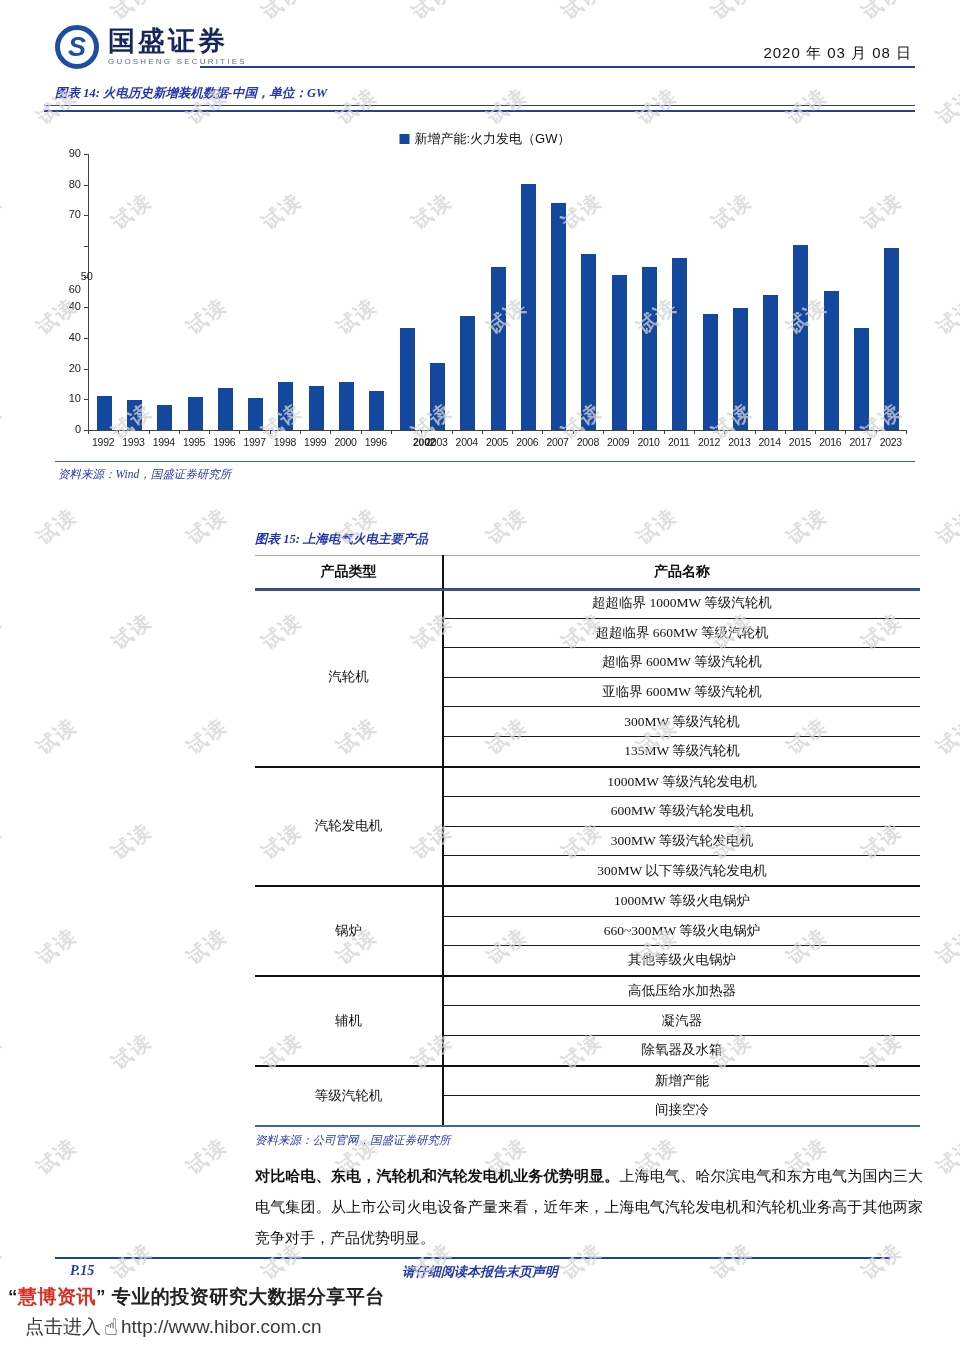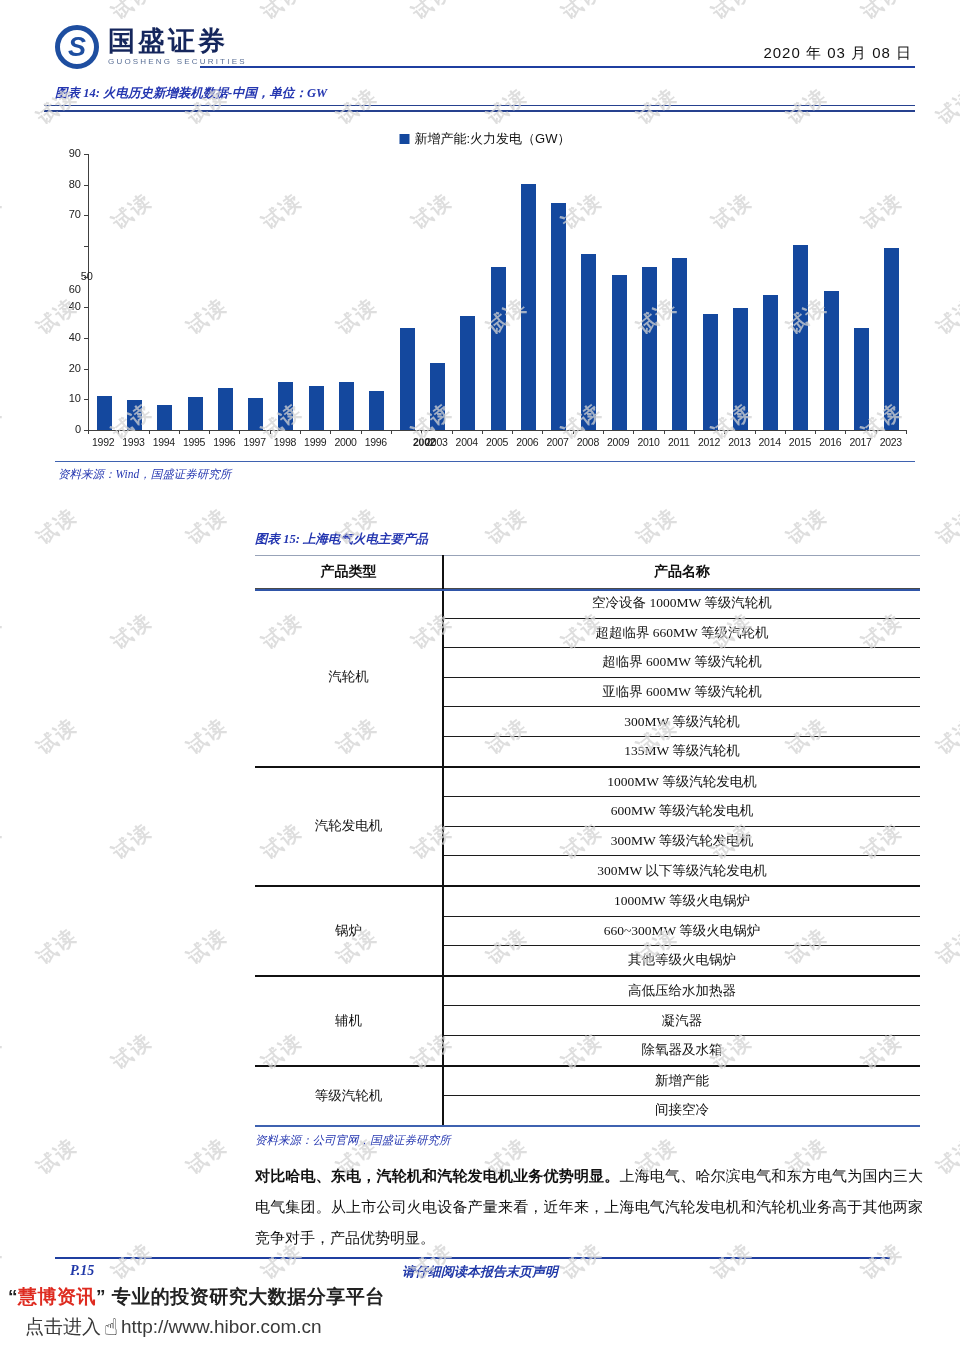--- a/index.html
+++ b/index.html
@@ -302,21 +302,21 @@
     <table id="ptable">
       <thead>
         <tr>
           <th class="type-h">产品类型</th>
           <th>产品名称</th>
         </tr>
       </thead>
       <tbody id="ptable-body">
           <tr>
             <td class="type" rowspan="6">汽轮机</td>
-            <td class="prod">空冷设备 1000MW 等级汽轮机</td>
+            <td class="prod">超超临界 1000MW 等级汽轮机</td>
           </tr>
           <tr>
             <td class="prod">超超临界 660MW 等级汽轮机</td>
           </tr>
           <tr>
             <td class="prod">超临界 600MW 等级汽轮机</td>
           </tr>
           <tr>
             <td class="prod">亚临界 600MW 等级汽轮机</td>
           </tr>

